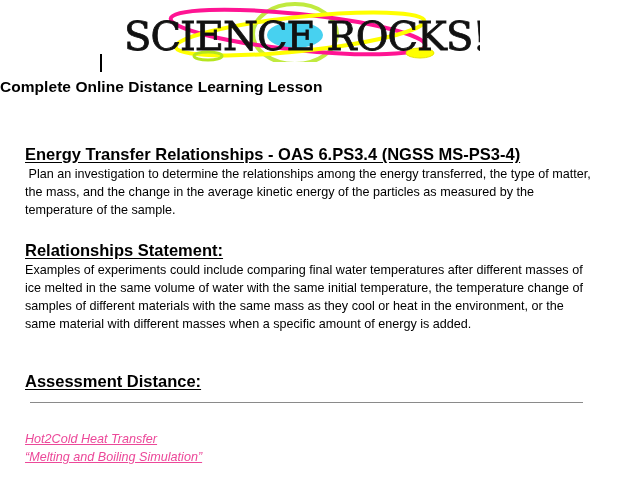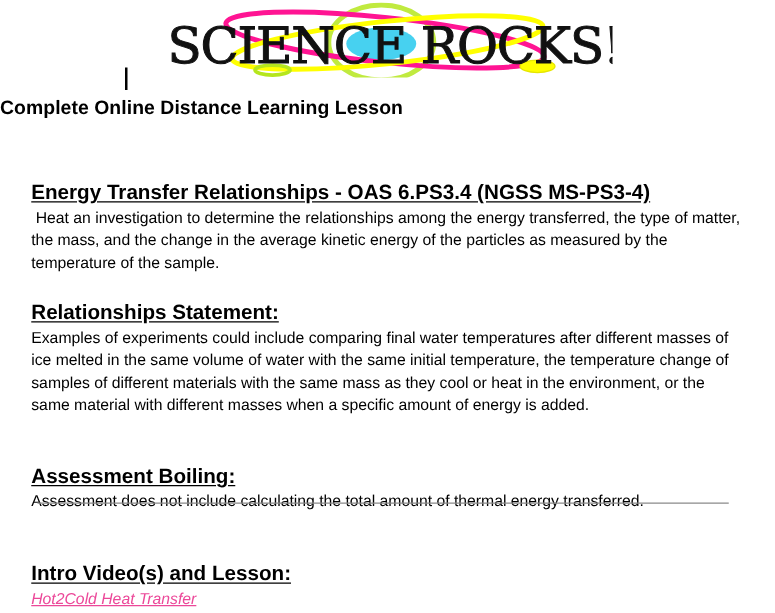--- a/index.html
+++ b/index.html
@@ -10,21 +10,21 @@
     body {
       width: 620px;
       height: 490px;
       position: relative;
       overflow: hidden;
       font-family: "Liberation Sans", sans-serif;
       color: #000;
     }
     .logo {
       position: absolute;
-      left: 130px;
+      left: 120px;
       top: 2px;
       width: 360px;
       height: 60px;
     }
     .logo svg { display: block; }
     .cursor {
       position: absolute;
       left: 100px;
       top: 54px;
       width: 2px;
@@ -97,34 +97,32 @@
     <text x="4" y="48" font-family="'DejaVu Serif', serif" font-size="40" font-weight="normal" fill="#111" letter-spacing="-1" stroke="#111" stroke-width="0.8">SCIENCE ROCKS!</text>
   </svg>
 </div>
 
 <div class="cursor"></div>
 
 <div class="doc-title">Complete Online Distance Learning Lesson</div>
 
 <div class="section" style="top:124px;">
   <div class="heading">Energy Transfer Relationships - OAS 6.PS3.4 (NGSS MS-PS3-4)</div>
-  <div class="body-text" style="white-space:pre-wrap;"> Heat an investigation to determine the relationships among the energy transferred, the type of matter, the mass, and the change in the average kinetic energy of the particles as measured by the temperature of the sample.</div>
+  <div class="body-text" style="white-space:pre-wrap;"> Plan an investigation to determine the relationships among the energy transferred, the type of matter, the mass, and the change in the average kinetic energy of the particles as measured by the temperature of the sample.</div>
 </div>
 
 <div class="section" style="top:220px;">
   <div class="heading">Relationships Statement:</div>
   <div class="body-text">Examples of experiments could include comparing final water temperatures after different masses of ice melted in the same volume of water with the same initial temperature, the temperature change of samples of different materials with the same mass as they cool or heat in the environment, or the same material with different masses when a specific amount of energy is added.</div>
 </div>
 
 <div class="section" style="top:351px;">
-  <div class="heading">Assessment Boiling:</div>
-  <div class="body-text">Assessment does not include calculating the total amount of thermal energy transferred.</div>
+  <div class="heading">Assessment Distance:</div>
 </div>
 
 <div class="rule"></div>
 
 <div class="section" style="top:429px;">
-  <div class="heading">Intro Video(s) and Lesson:</div>
   <div style="margin-top:1px;">
     <a class="link">Hot2Cold Heat Transfer</a>
     <a class="link">“Melting and Boiling Simulation”</a>
   </div>
 </div>
 
 </body></html>

